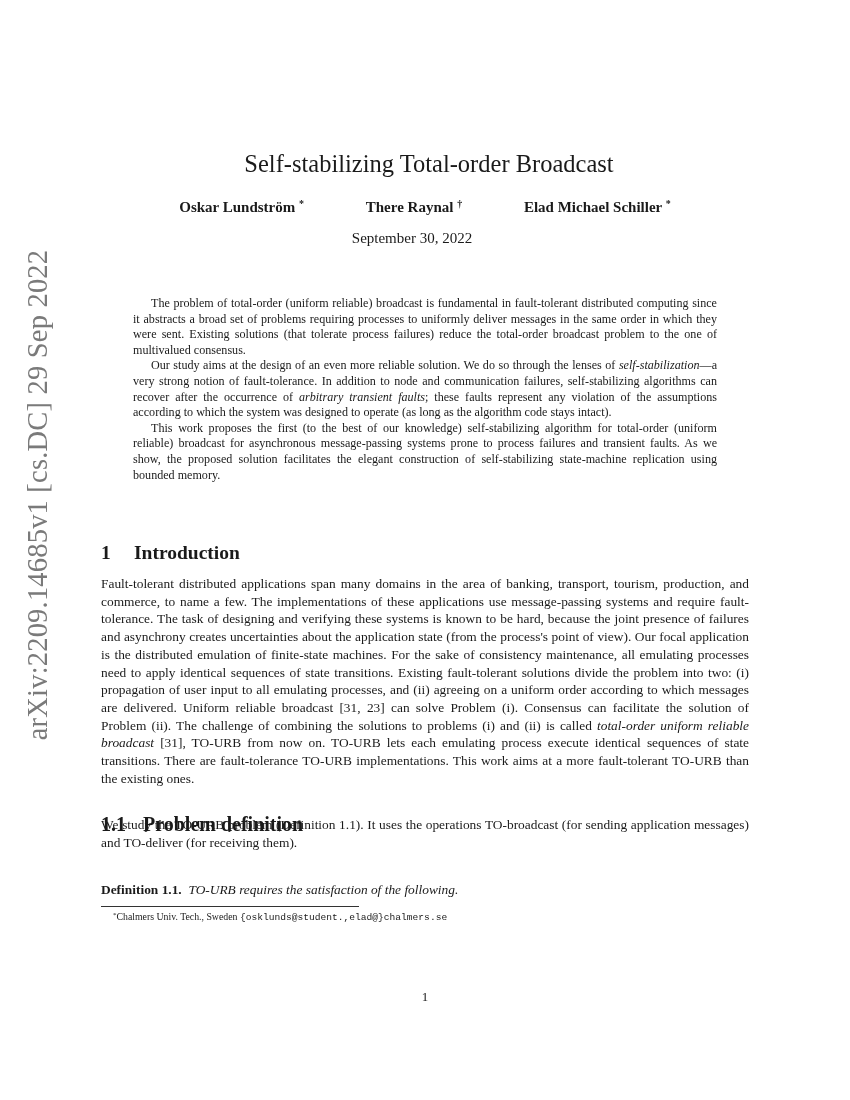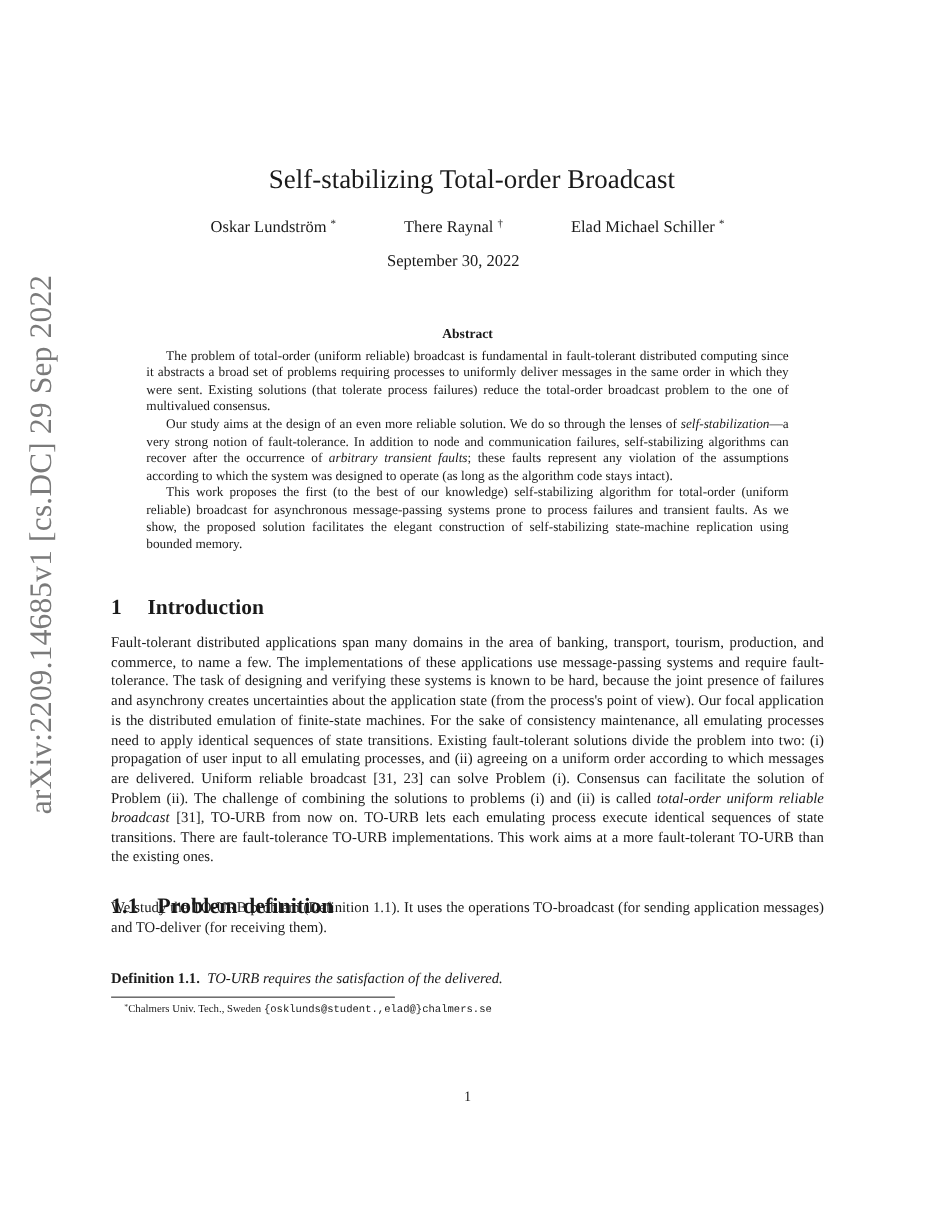--- a/index.html
+++ b/index.html
@@ -4,21 +4,21 @@
 <style>
   html, body { margin: 0; padding: 0; background: #ffffff; }
   body { width: 850px; height: 1100px; position: relative; overflow: hidden;
          font-family: "Liberation Serif", "DejaVu Serif", serif; color: #1a1a1a; }
   .arxiv-stamp { position: absolute; left: 18px; top: 290px; width: 40px; height: 410px; }
   .arxiv-stamp span { position: absolute; left: 50%; top: 50%;
          transform: translate(-50%, -50%) rotate(-90deg); white-space: nowrap;
          font-size: 28.5px; color: #7a7a7a; letter-spacing: 0.2px; }
   .title { position: absolute; top: 150px; left: 4px; width: 850px; text-align: center; font-size: 24.5px; }
   .authors { position: absolute; top: 198px; left: 0; width: 850px; text-align: center; font-size: 15px; }
-  .authors .author { display: inline-block; margin: 0 29px; }
+  .authors .author { display: inline-block; margin: 0 29px; font-weight: bold; }
   .authors sup { font-size: 10px; vertical-align: 5px; }
   .date { position: absolute; top: 230px; left: 0; width: 824px; text-align: center; font-size: 15px; }
   .abstract { position: absolute; top: 296px; left: 133px; width: 584px; font-size: 12.1px; line-height: 15.6px; text-align: justify; }
   .abstract h3 { margin: 0 0 4px 0; text-align: center; font-size: 12.3px; font-weight: bold; }
   .abstract p { margin: 0; text-indent: 18px; }
   .section-title { position: absolute; left: 101px; font-weight: bold; }
   .section-title .num { display: inline-block; width: 33px; }
   .h1 { top: 542px; font-size: 19.5px; }
   .h2 { top: 813px; font-size: 20px; }
   .h2 .num { width: 42px; }
@@ -45,40 +45,39 @@
 
 <div class="authors">
   <span class="author"><span>Oskar Lundström</span> <sup>*</sup></span>
   <span class="author"><span>There Raynal</span> <sup>†</sup></span>
   <span class="author"><span>Elad Michael Schiller</span> <sup>*</sup></span>
 </div>
 
 <div class="date">September 30, 2022</div>
 
 <div class="abstract">
-  <h3>Abstract</h3>
   <p>The problem of total-order (uniform reliable) broadcast is fundamental in fault-tolerant distributed computing since it abstracts a broad set of problems requiring processes to uniformly deliver messages in the same order in which they were sent. Existing solutions (that tolerate process failures) reduce the total-order broadcast problem to the one of multivalued consensus.</p>
   <p><span>Our study aims at the design of an even more reliable solution. We do so through the lenses of </span><em>self-stabilization</em><span>—a very strong notion of fault-tolerance. In addition to node and communication failures, self-stabilizing algorithms can recover after the occurrence of </span><em>arbitrary transient faults</em><span>; these faults represent any violation of the assumptions according to which the system was designed to operate (as long as the algorithm code stays intact).</span></p>
   <p>This work proposes the first (to the best of our knowledge) self-stabilizing algorithm for total-order (uniform reliable) broadcast for asynchronous message-passing systems prone to process failures and transient faults. As we show, the proposed solution facilitates the elegant construction of self-stabilizing state-machine replication using bounded memory.</p>
 </div>
 
 <div class="section-title h1">
   <span class="num">1</span><span>Introduction</span>
 </div>
 
 <p class="body-para p1"><span>Fault-tolerant distributed applications span many domains in the area of banking, transport, tourism, production, and commerce, to name a few.  The implementations of these applications use message-passing systems and require fault-tolerance. The task of designing and verifying these systems is known to be hard, because the joint presence of failures and asynchrony creates uncertainties about the application state (from the process's point of view).  Our focal application is the distributed emulation of finite-state machines. For the sake of consistency maintenance, all emulating processes need to apply identical sequences of state transitions. Existing fault-tolerant solutions divide the problem into two: (i) propagation of user input to all emulating processes, and (ii) agreeing on a uniform order according to which messages are delivered. Uniform reliable broadcast [31, 23] can solve Problem (i). Consensus can facilitate the solution of Problem (ii). The challenge of combining the solutions to problems (i) and (ii) is called </span><em>total-order uniform reliable broadcast</em><span> [31], TO-URB from now on. TO-URB lets each emulating process execute identical sequences of state transitions. There are fault-tolerance TO-URB implementations. This work aims at a more fault-tolerant TO-URB than the existing ones.</span></p>
 
 <div class="section-title h2">
   <span class="num">1.1</span><span>Problem definition</span>
 </div>
 
 <p class="body-para p2">We study the TO-URB problem (Definition 1.1). It uses the operations TO-broadcast (for sending application messages) and TO-deliver (for receiving them).</p>
 
 <div class="definition">
-  <b>Definition 1.1.</b>&nbsp; <em>TO-URB requires the satisfaction of the delivered.</em>
+  <b>Definition 1.1.</b>&nbsp; <em>TO-URB requires the satisfaction of the following.</em>
 </div>
 
 <div class="footnote-rule"></div>
 
 <div class="footnotes">
   <div><sup>*</sup><span>Chalmers Univ. Tech., Sweden </span><span class="mono">{osklunds@student.,elad@}chalmers.se</span></div>
 </div>
 
 <div class="page-number">1</div>
 

